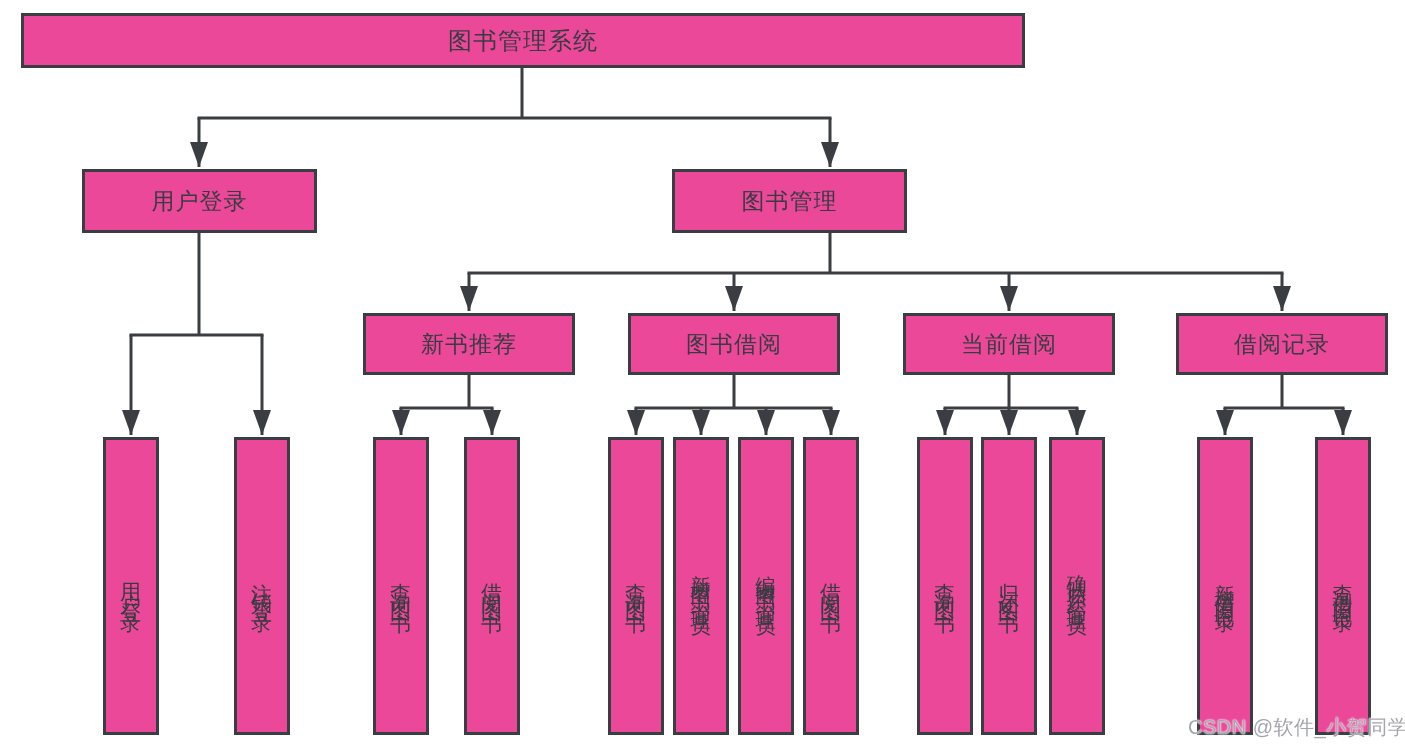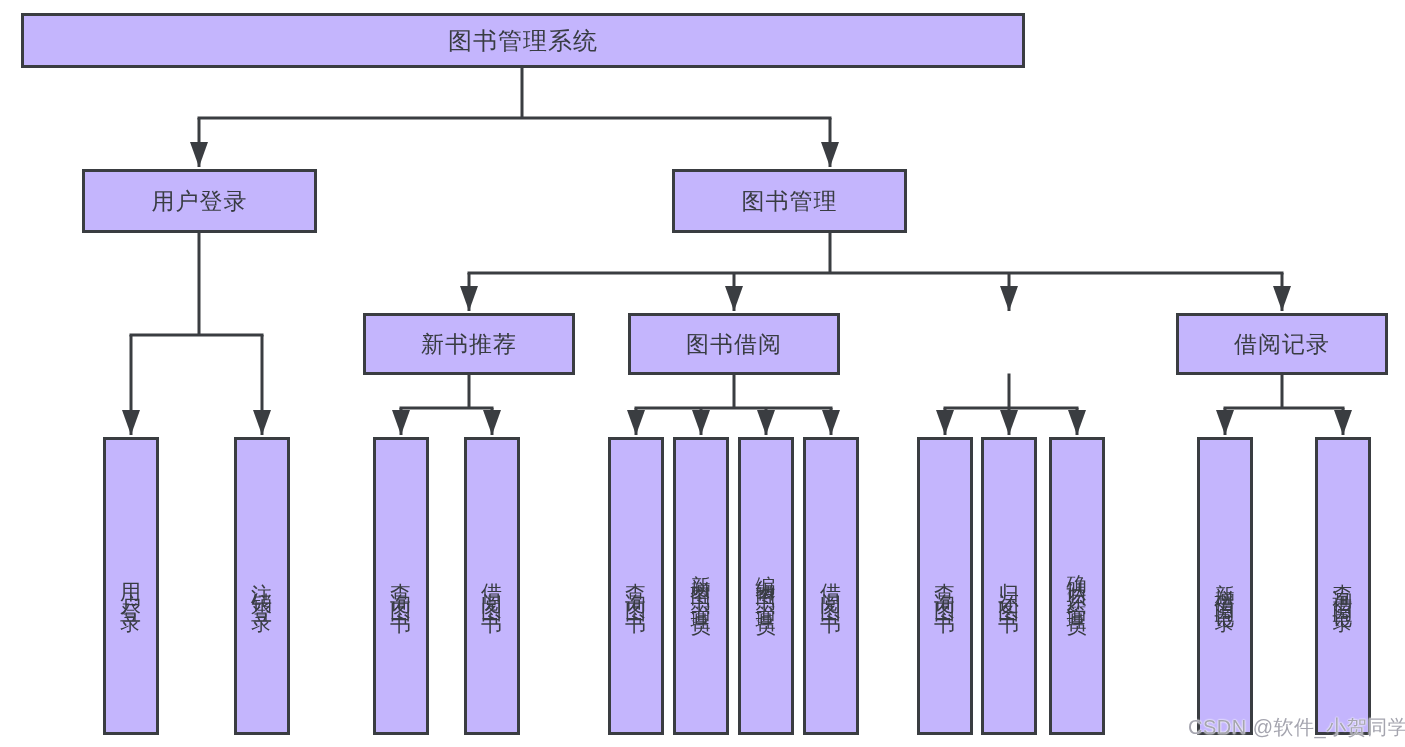--- a/index.html
+++ b/index.html
@@ -13,21 +13,21 @@
   }
   svg.connectors {
     position: absolute;
     left: 0; top: 0;
     width: 1405px; height: 747px;
   }
   .box {
     position: absolute;
     box-sizing: border-box;
     border: 3px solid #3a3d41;
-    background: #c4b5fd;
+    background: #ec4899;
     display: flex;
     align-items: center;
     justify-content: center;
     color: #383c42;
   }
   .box .htext {
     font-size: 23px;
     letter-spacing: 1px;
     white-space: nowrap;
   }
@@ -110,20 +110,23 @@
   <div class="box lvl2" style="left:672px">
     <span class="htext">图书管理</span>
   </div>
 
   <div class="box lvl3" style="left:628px">
     <span class="htext">图书借阅</span>
   </div>
   <div class="box lvl3" style="left:363px">
     <span class="htext">新书推荐</span>
   </div>
+  <div class="box lvl3" style="left:903px">
+    <span class="htext">当前借阅</span>
+  </div>
   <div class="box lvl3" style="left:1176px">
     <span class="htext">借阅记录</span>
   </div>
 
   <div class="box leaf" style="left:103px">
     <span class="vtext">用户登录</span>
   </div>
   <div class="box leaf" style="left:234px">
     <span class="vtext">注销登录</span>
   </div>

